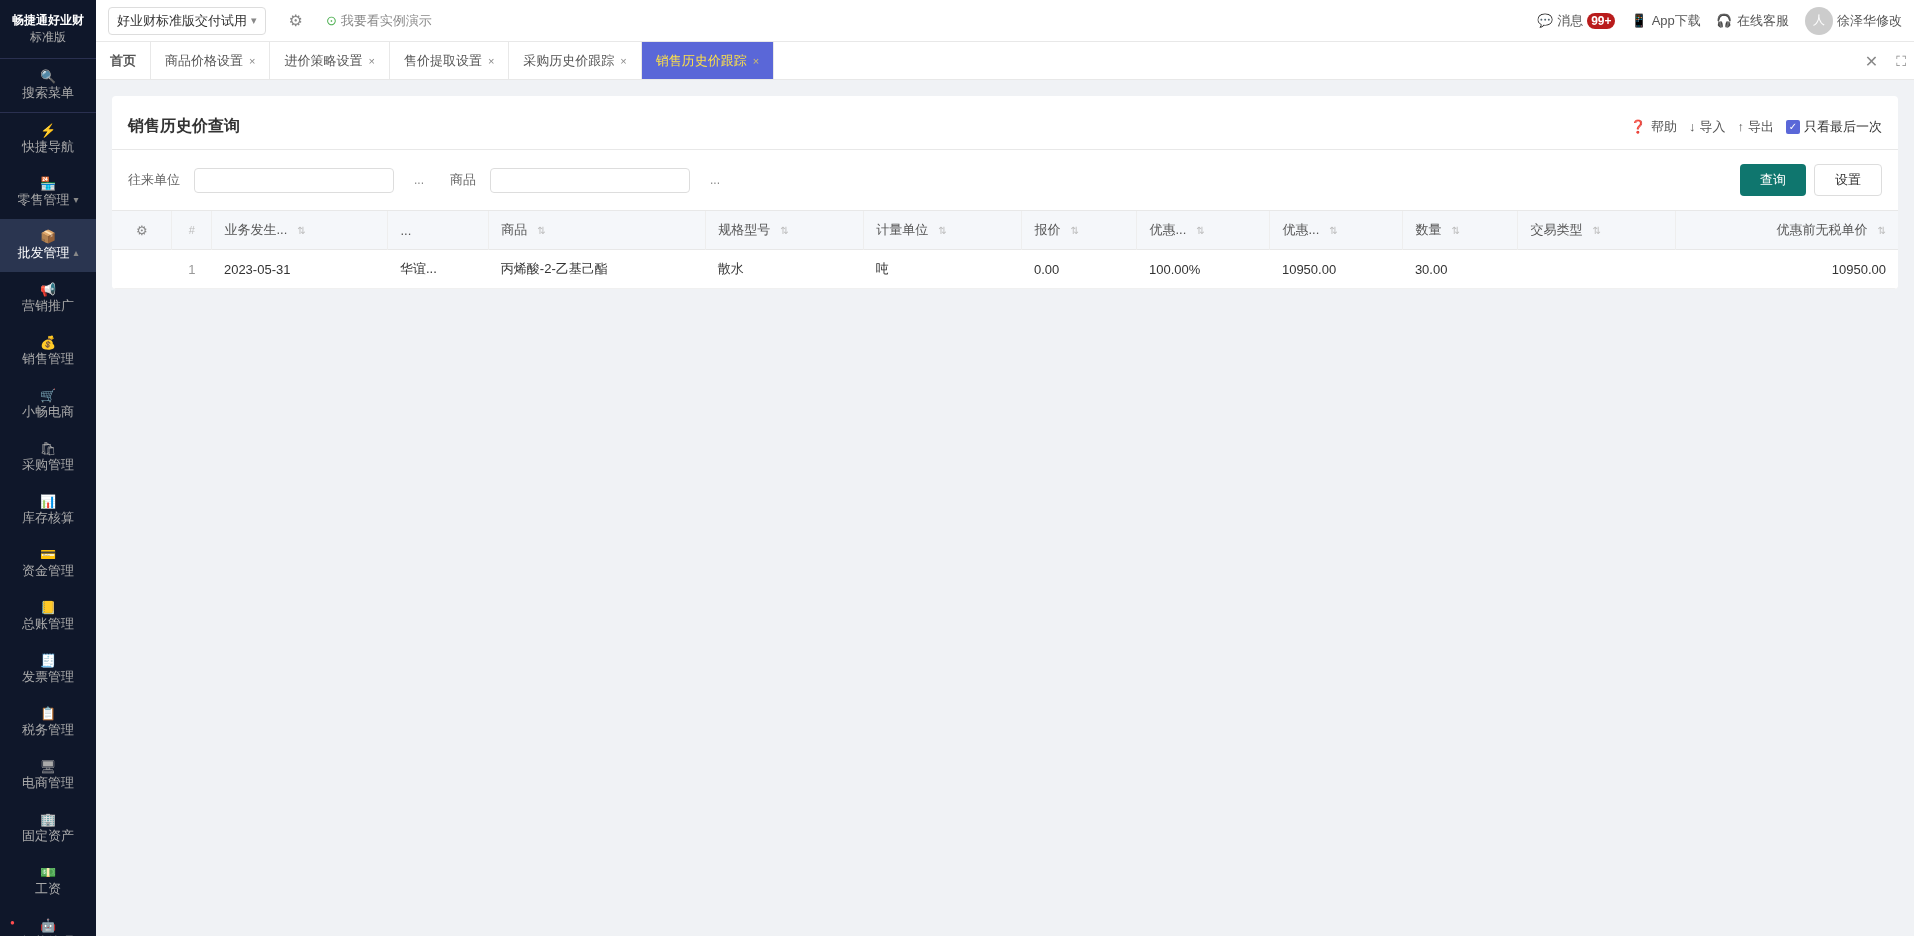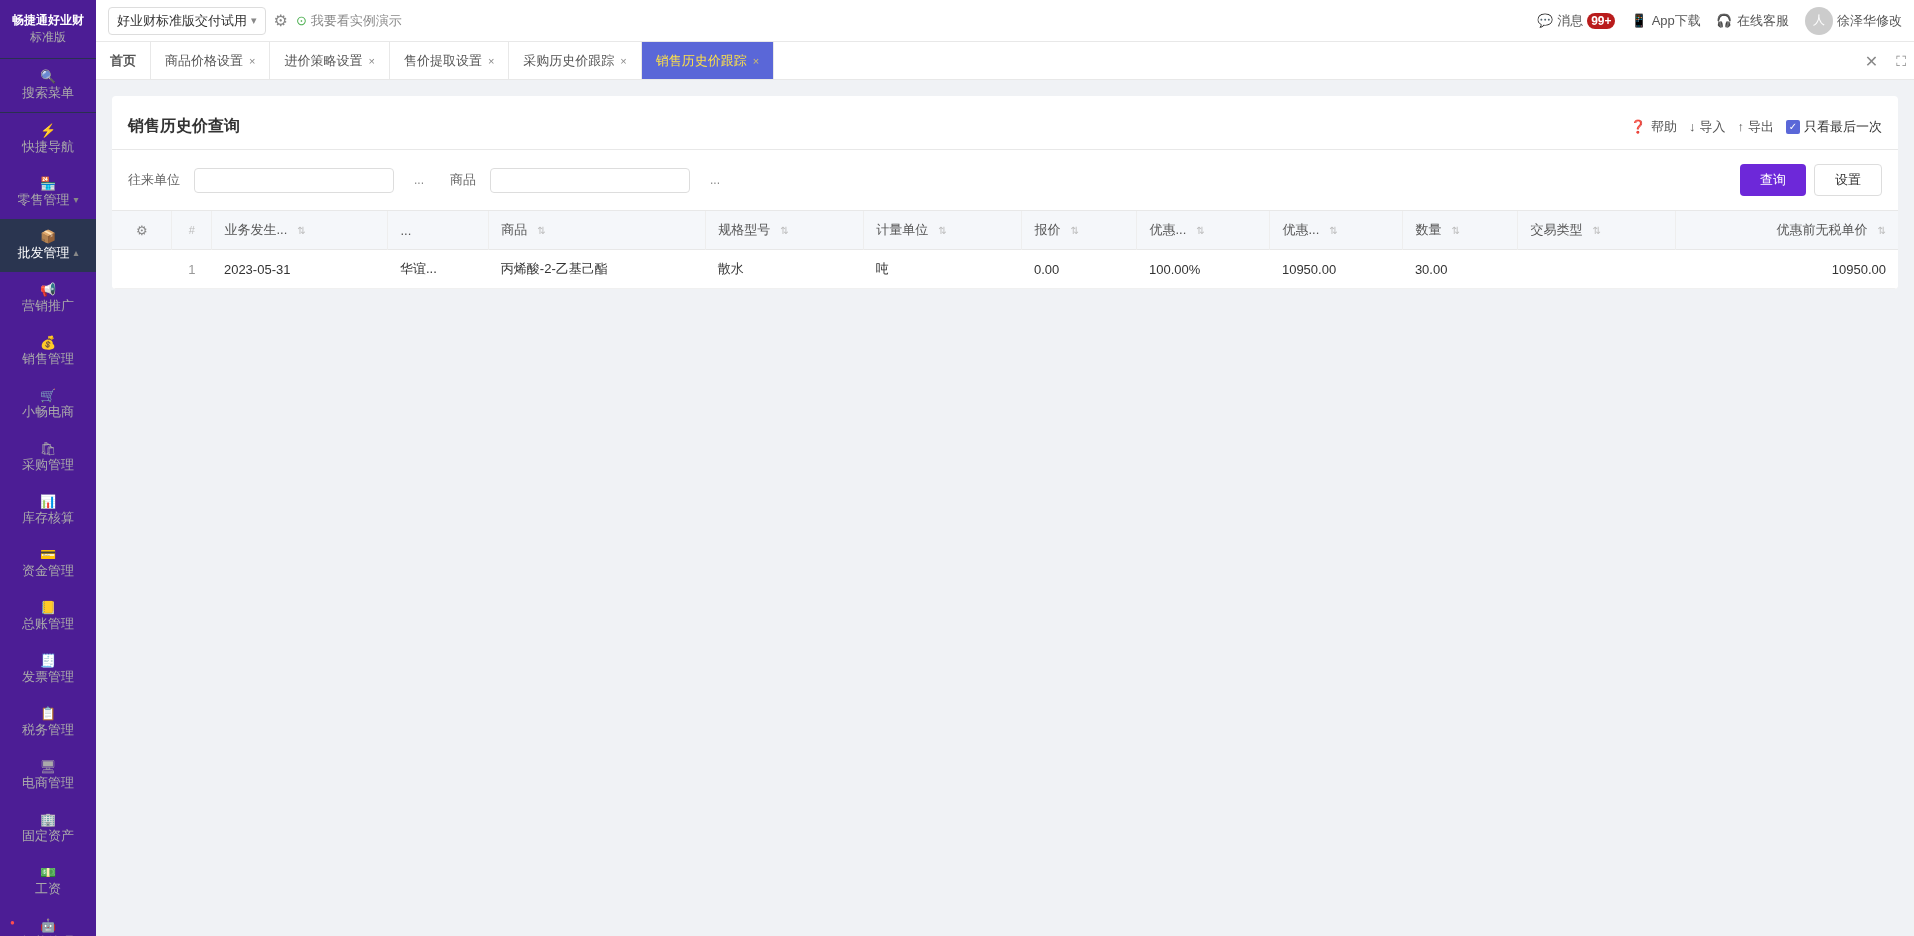--- a/index.html
+++ b/index.html
@@ -1,21 +1,21 @@
 <!DOCTYPE html>
 <html><head>
   <meta charset="utf-8">
   <style>
     * { box-sizing: border-box; margin: 0; padding: 0; font-family: 'Microsoft YaHei', '微软雅黑', sans-serif; }
     body { background: #f0f2f5; display: flex; height: 936px; overflow: hidden; font-size: 13px; }
 
     
     #sidebar {
       width: 96px;
-      background: #4c1d95;
+      background: #0f172a;
       color: #ccc;
       display: flex;
       flex-direction: column;
       height: 100%;
       flex-shrink: 0;
     }
     #sidebar-logo {
       padding: 12px 8px;
       color: #fff;
       font-size: 12px;
@@ -69,21 +69,21 @@
       height: 42px;
       display: flex;
       align-items: center;
       padding: 0 12px;
       border-bottom: 1px solid #e8e8e8;
       gap: 12px;
     }
     #topbar-left {
       display: flex;
       align-items: center;
-      gap: 8px;
+      gap: 23px;
       flex: 1;
     }
     .topbar-workspace {
       display: flex;
       align-items: center;
       gap: 4px;
       font-size: 13px;
       color: #333;
       cursor: pointer;
       border: 1px solid #ddd;
@@ -315,21 +315,21 @@
       cursor: pointer;
       font-size: 12px;
       padding: 4px 6px;
     }
     .search-actions {
       margin-left: auto;
       display: flex;
       gap: 8px;
     }
     .btn-primary {
-      background: #6d28d9;
+      background: #0f766e;
       color: #fff;
       border: none;
       border-radius: 4px;
       padding: 6px 20px;
       font-size: 13px;
       cursor: pointer;
     }
     .btn-default {
       background: #fff;
       color: #333;

